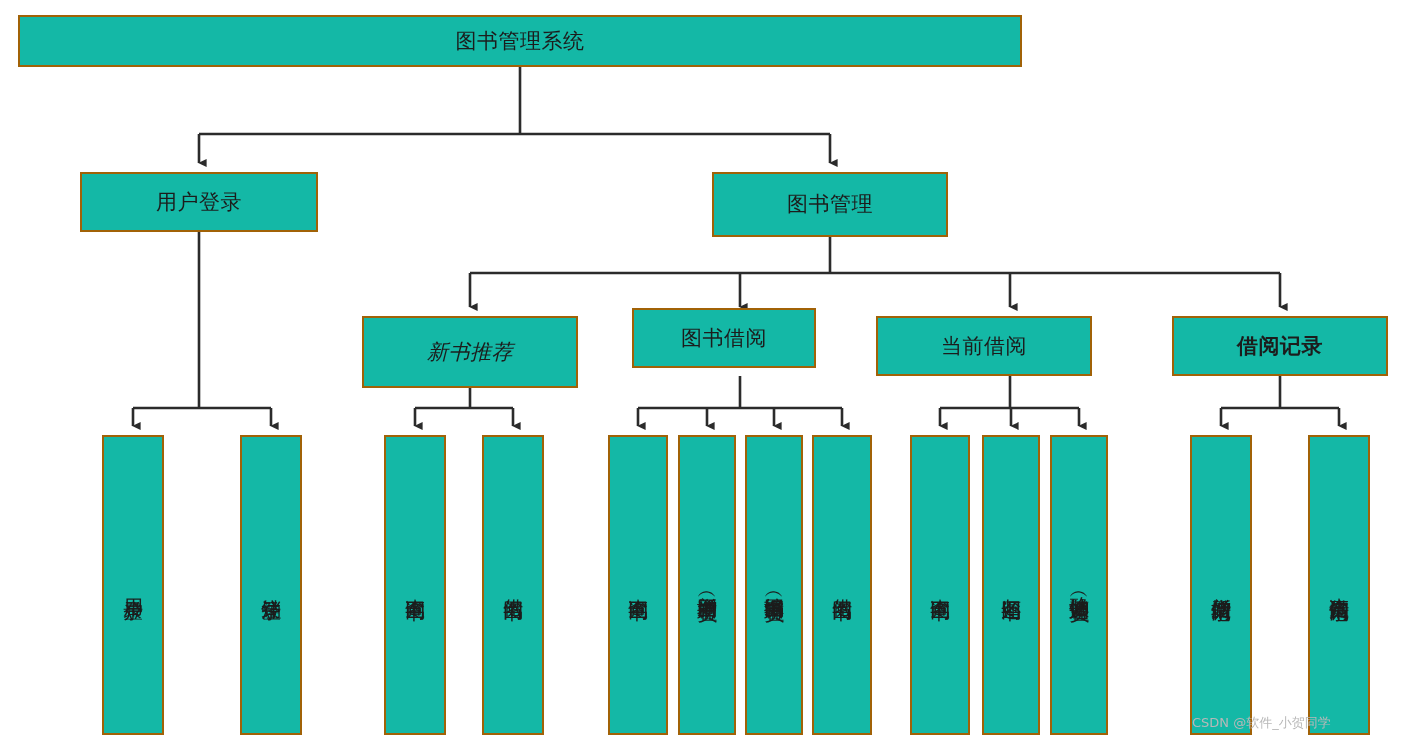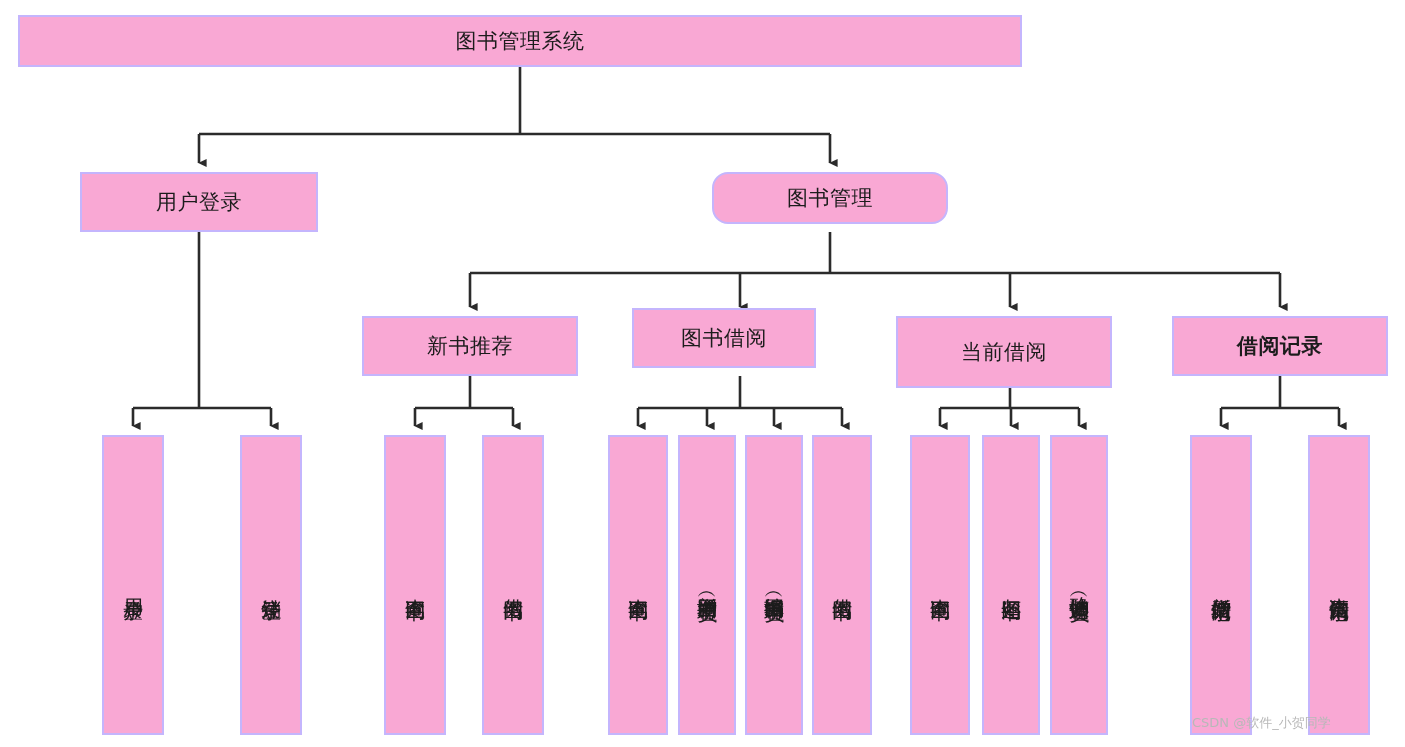--- a/index.html
+++ b/index.html
@@ -23,22 +23,22 @@
     position: absolute;
     left: 0;
     top: 0;
     width: 1405px;
     height: 747px;
     pointer-events: none;
   }
   .node {
     position: absolute;
     box-sizing: border-box;
-    background: #f9a8d4;
-    border: 2px solid #c4b5fd;
+    background: #14b8a6;
+    border: 2px solid #a16207;
     display: flex;
     align-items: center;
     justify-content: center;
     text-align: right;
   }
   .node .lbl {
     display: block;
     font-size: 21px;
     line-height: 1.15;
     color: #1c1c1c;
@@ -113,30 +113,30 @@
       </g>
   </svg>
 
   <div id="nodes-layer">
       <div class="node" style="left: 18px; top: 15px; width: 1004px; height: 52px;">
         <span class="lbl">图书管理系统</span>
       </div>
       <div class="node" style="left: 80px; top: 172px; width: 238px; height: 60px;">
         <span class="lbl">用户登录</span>
       </div>
-      <div class="node" style="left: 712px; top: 172px; width: 236px; height: 52px; border-radius: 16px;">
+      <div class="node" style="left: 712px; top: 172px; width: 236px; height: 65px;">
         <span class="lbl">图书管理</span>
       </div>
-      <div class="node" style="left: 362px; top: 316px; width: 216px; height: 60px;">
+      <div class="node" style="left: 362px; top: 316px; width: 216px; height: 72px; font-style: italic;">
         <span class="lbl">新书推荐</span>
       </div>
       <div class="node" style="left: 632px; top: 308px; width: 184px; height: 60px;">
         <span class="lbl">图书借阅</span>
       </div>
-      <div class="node" style="left: 896px; top: 316px; width: 216px; height: 72px;">
+      <div class="node" style="left: 876px; top: 316px; width: 216px; height: 60px;">
         <span class="lbl">当前借阅</span>
       </div>
       <div class="node" style="left: 1172px; top: 316px; width: 216px; height: 60px; font-weight: bold;">
         <span class="lbl">借阅记录</span>
       </div>
       <div class="node vertical" style="left: 102px; top: 435px; width: 62px; height: 300px;">
         <span class="lbl">用户登录</span>
       </div>
       <div class="node vertical" style="left: 240px; top: 435px; width: 62px; height: 300px;">
         <span class="lbl">注销登录</span>

